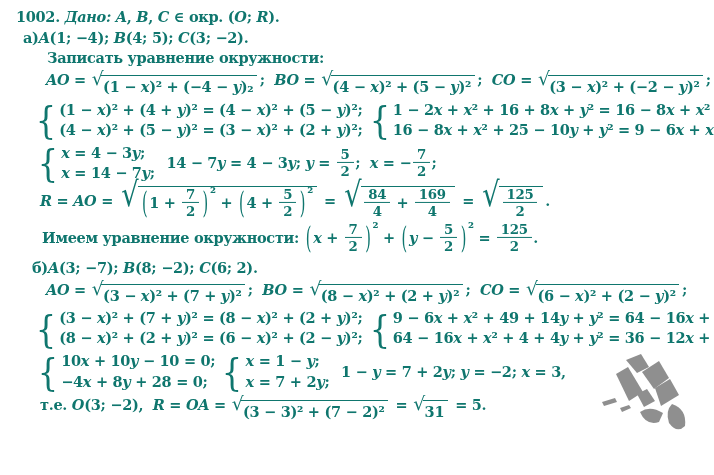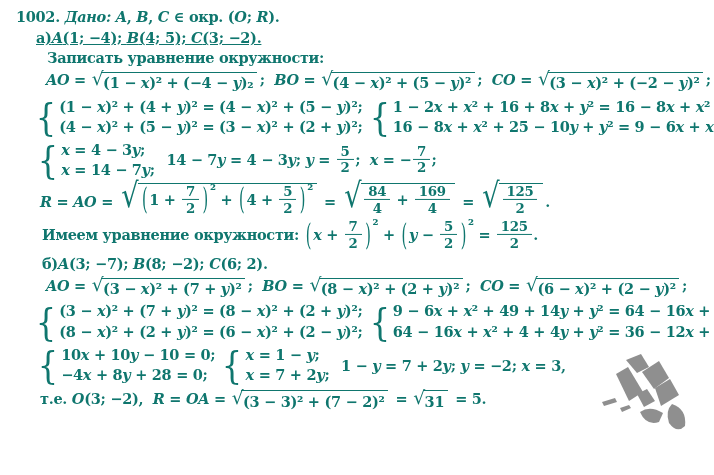--- a/index.html
+++ b/index.html
@@ -12,48 +12,48 @@
   .txt{font-weight:700;}
   .txti{font-weight:700;font-style:italic;}
   .m{font-weight:600;}
   .m i{font-style:italic;}
   
   .frac{display:inline-flex;flex-direction:column;align-items:center;vertical-align:middle;
         font-size:0.92em;line-height:1.08;margin:0 0.12em;transform:translateY(-0.08em);}
   .frac .num{border-bottom:0.085em solid currentColor;padding:0 0.3em 0.06em;}
   .frac .den{padding-top:0.05em;}
   
-  .sqrt{display:inline-flex;align-items:center;margin:0 0.18em 0 0.08em;}
+  .sqrt{display:inline-flex;align-items:flex-start;margin:0 0.18em 0 0.08em;}
   .sqrt::before{content:"√";font-weight:500;font-size:1.3em;line-height:1;margin-top:-0.24em;}
   .sqrt.tall::before{font-size:2.35em;line-height:1;margin-top:-0.26em;transform:scaleX(0.8);}
   .sqc{border-top:0.1em solid currentColor;padding:0.06em 0.25em 0 0.12em;margin-left:-0.15em;}
   
   .bp{display:inline-block;transform:scaleY(2.05);font-weight:400;margin:0 0.14em;}
   .hi{vertical-align:0.72em;line-height:0;font-size:0.95em;}
   
   .sys{display:inline-flex;align-items:center;margin-right:0.35em;}
   .sys .brace{font-size:2.6em;font-weight:400;line-height:0.75;transform:scaleX(0.85);margin-right:0.04em;}
   .sys .lines{display:inline-flex;flex-direction:column;row-gap:0.1em;}
   .sys .sline{line-height:1.3;}
   .watermark{position:absolute;pointer-events:none;}
 </style>
 </head>
 <body>
 
 <div class="page">
   <div>
       <div class="row" style="padding-left: 16px; margin-bottom: 2px;"><span class="txt">1002. </span><span class="txti">Дано: </span><span class="m"><i>A</i>, <i>B</i>, <i>C</i> ∈ окр. (<i>O</i>; <i>R</i>).</span></div>
-      <div class="row" style="padding-left: 36px; margin-bottom: 1px; text-decoration: underline;"><span class="txt">а)</span><span class="m"><i>A</i>(1; −4); <i>B</i>(4; 5); <i>C</i>(3; −2).</span></div>
+      <div class="row" style="padding-left: 23px; margin-bottom: 1px;"><span class="txt">а)</span><span class="m"><i>A</i>(1; −4); <i>B</i>(4; 5); <i>C</i>(3; −2).</span></div>
       <div class="row" style="padding-left: 47px; margin-bottom: 3px;"><span class="txt">Записать уравнение окружности:</span></div>
       <div class="row" style="padding-left: 46px; margin-bottom: 5px;"><span class="m"><i>AO</i> = <span class="sqrt"><span class="sqc">(1 − <i>x</i>)² + (−4 − <i>y</i>)₂</span></span>;  <i>BO</i> = <span class="sqrt"><span class="sqc">(4 − <i>x</i>)² + (5 − <i>y</i>)²</span></span>;  <i>CO</i> = <span class="sqrt"><span class="sqc">(3 − <i>x</i>)² + (−2 − <i>y</i>)²</span></span>;</span></div>
       <div class="row frow" style="padding-left: 34px; margin-bottom: 4px;"><span class="sys"><span class="brace">{</span><span class="lines"><div class="sline">(1 − <i>x</i>)² + (4 + <i>y</i>)² = (4 − <i>x</i>)² + (5 − <i>y</i>)²;</div><div class="sline">(4 − <i>x</i>)² + (5 − <i>y</i>)² = (3 − <i>x</i>)² + (2 + <i>y</i>)²;</div></span></span><span class="sys"><span class="brace">{</span><span class="lines"><div class="sline">1 − 2<i>x</i> + <i>x</i>² + 16 + 8<i>x</i> + <i>y</i>² = 16 − 8<i>x</i> + <i>x</i>² + 25 − 10 + ²;</div><div class="sline">16 − 8<i>x</i> + <i>x</i>² + 25 − 10<i>y</i> + <i>y</i>² = 9 − 6<i>x</i> + <i>x</i>² + 4 + 4 + ²;</div></span></span></div>
       <div class="row frow" style="padding-left: 36px; margin-bottom: 3px;"><span class="sys"><span class="brace">{</span><span class="lines"><div class="sline"><i>x</i> = 4 − 3<i>y</i>;</div><div class="sline"><i>x</i> = 14 − 7<i>y</i>;</div></span></span><span class="m">14 − 7<i>y</i> = 4 − 3<i>y</i>; <i>y</i> = <span class="frac"><span class="num">5</span><span class="den">2</span></span>;  <i>x</i> = −<span class="frac"><span class="num">7</span><span class="den">2</span></span>;</span></div>
       <div class="row" style="padding-left: 40px; margin-bottom: 4px;"><span class="m"><i>R</i> = <i>AO</i> = <span class="sqrt tall"><span class="sqc"><span class="bp">(</span>1 + <span class="frac"><span class="num">7</span><span class="den">2</span></span><span class="bp">)</span><span class="hi">²</span> + <span class="bp">(</span>4 + <span class="frac"><span class="num">5</span><span class="den">2</span></span><span class="bp">)</span><span class="hi">²</span></span></span> = <span class="sqrt tall"><span class="sqc"><span class="frac"><span class="num">84</span><span class="den">4</span></span> + <span class="frac"><span class="num">169</span><span class="den">4</span></span></span></span> = <span class="sqrt tall"><span class="sqc"><span class="frac"><span class="num">125</span><span class="den">2</span></span></span></span>.</span></div>
       <div class="row" style="padding-left: 42px; margin-bottom: 3px;"><span class="txt">Имеем уравнение окружности: </span><span class="m"><span class="bp">(</span><i>x</i> + <span class="frac"><span class="num">7</span><span class="den">2</span></span><span class="bp">)</span><span class="hi">²</span> + <span class="bp">(</span><i>y</i> − <span class="frac"><span class="num">5</span><span class="den">2</span></span><span class="bp">)</span><span class="hi">²</span> = <span class="frac"><span class="num">125</span><span class="den">2</span></span>.</span></div>
-      <div class="row" style="padding-left: 42px; margin-bottom: 3px;"><span class="txt">б)</span><span class="m"><i>A</i>(3; −7); <i>B</i>(8; −2); <i>C</i>(6; 2).</span></div>
+      <div class="row" style="padding-left: 32px; margin-bottom: 3px;"><span class="txt">б)</span><span class="m"><i>A</i>(3; −7); <i>B</i>(8; −2); <i>C</i>(6; 2).</span></div>
       <div class="row" style="padding-left: 46px; margin-bottom: 4px;"><span class="m"><i>AO</i> = <span class="sqrt"><span class="sqc">(3 − <i>x</i>)² + (7 + <i>y</i>)²</span></span>;  <i>BO</i> = <span class="sqrt"><span class="sqc">(8 − <i>x</i>)² + (2 + <i>y</i>)²</span></span>;  <i>CO</i> = <span class="sqrt"><span class="sqc">(6 − <i>x</i>)² + (2 − <i>y</i>)²</span></span>;</span></div>
       <div class="row frow" style="padding-left: 34px; margin-bottom: 4px;"><span class="sys"><span class="brace">{</span><span class="lines"><div class="sline">(3 − <i>x</i>)² + (7 + <i>y</i>)² = (8 − <i>x</i>)² + (2 + <i>y</i>)²;</div><div class="sline">(8 − <i>x</i>)² + (2 + <i>y</i>)² = (6 − <i>x</i>)² + (2 − <i>y</i>)²;</div></span></span><span class="sys"><span class="brace">{</span><span class="lines"><div class="sline">9 − 6<i>x</i> + <i>x</i>² + 49 + 14<i>y</i> + <i>y</i>² = 64 − 16<i>x</i> + ² + 4 + 4 + ²;</div><div class="sline">64 − 16<i>x</i> + <i>x</i>² + 4 + 4<i>y</i> + <i>y</i>² = 36 − 12<i>x</i> + ² + 4 − 4 + ²;</div></span></span></div>
       <div class="row frow" style="padding-left: 36px; margin-bottom: 4px;"><span class="sys"><span class="brace">{</span><span class="lines"><div class="sline">10<i>x</i> + 10<i>y</i> − 10 = 0;</div><div class="sline">−4<i>x</i> + 8<i>y</i> + 28 = 0;</div></span></span><span class="sys"><span class="brace">{</span><span class="lines"><div class="sline"><i>x</i> = 1 − <i>y</i>;</div><div class="sline"><i>x</i> = 7 + 2<i>y</i>;</div></span></span><span class="m">1 − <i>y</i> = 7 + 2<i>y</i>; <i>y</i> = −2; <i>x</i> = 3,</span></div>
       <div class="row" style="padding-left: 40px; margin-bottom: 2px;"><span class="txt">т.е. </span><span class="m"><i>O</i>(3; −2),  <i>R</i> = <i>OA</i> = <span class="sqrt"><span class="sqc">(3 − 3)² + (7 − 2)²</span></span> = <span class="sqrt"><span class="sqc">31</span></span> = 5.</span></div>
     </div>
 
   <svg class="watermark" style="left:592px;top:352px;" width="118" height="86" viewBox="0 0 118 86">
     <g fill="#8f8f8f">
       <path d="M34,8 l15,-6 l8,13 l-12,6 z"></path>
       <path d="M50,20 l17,-11 l10,17 l-15,11 z"></path>

